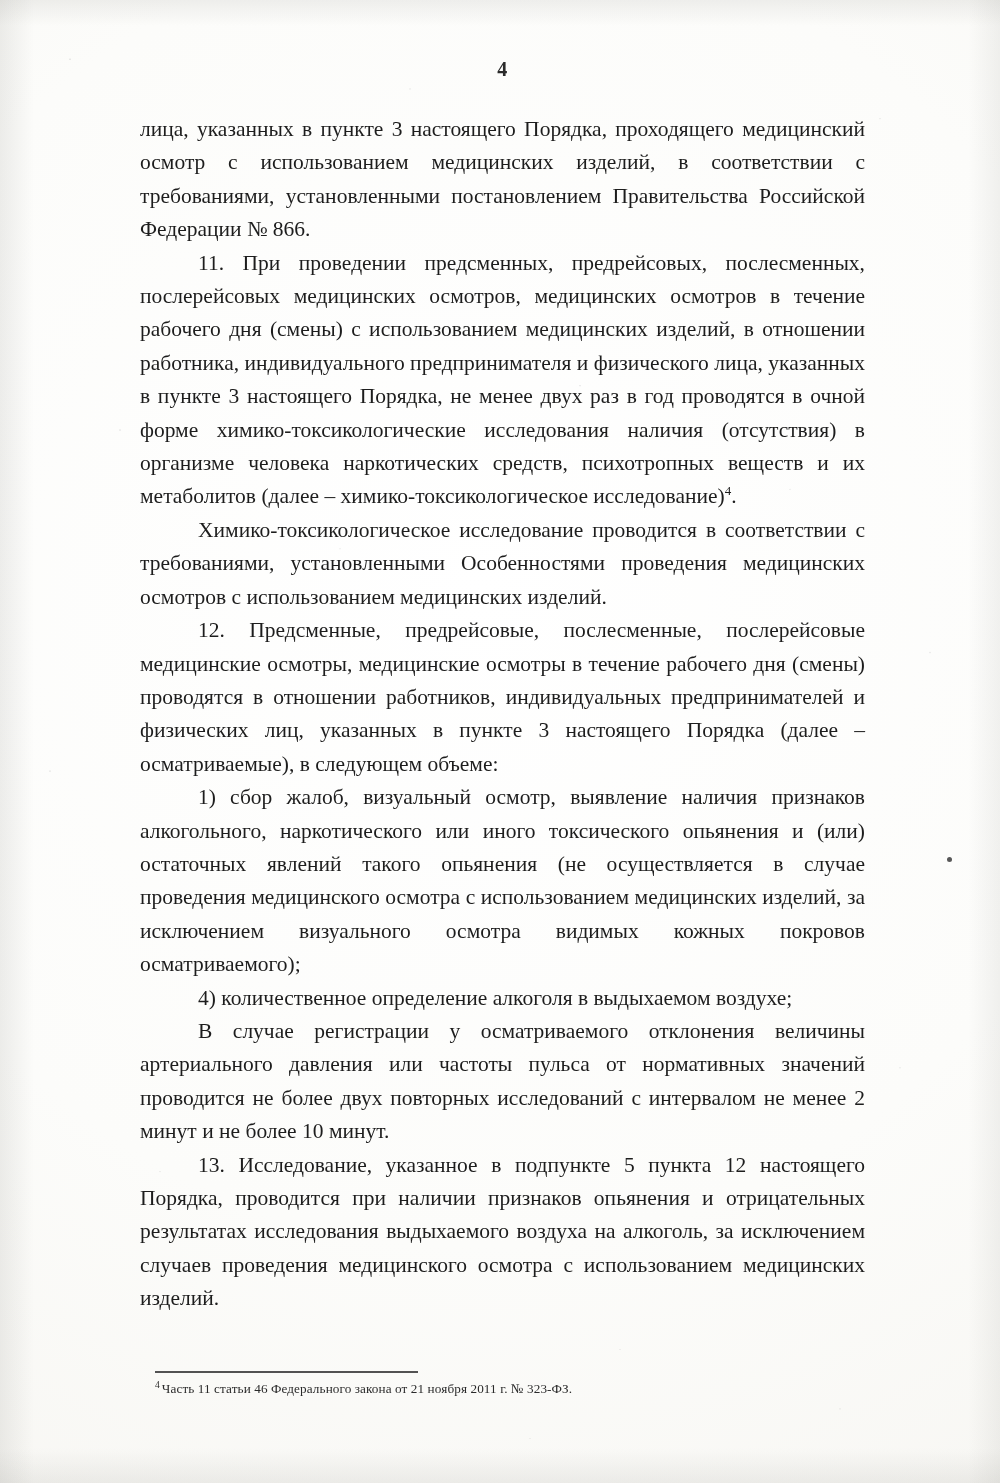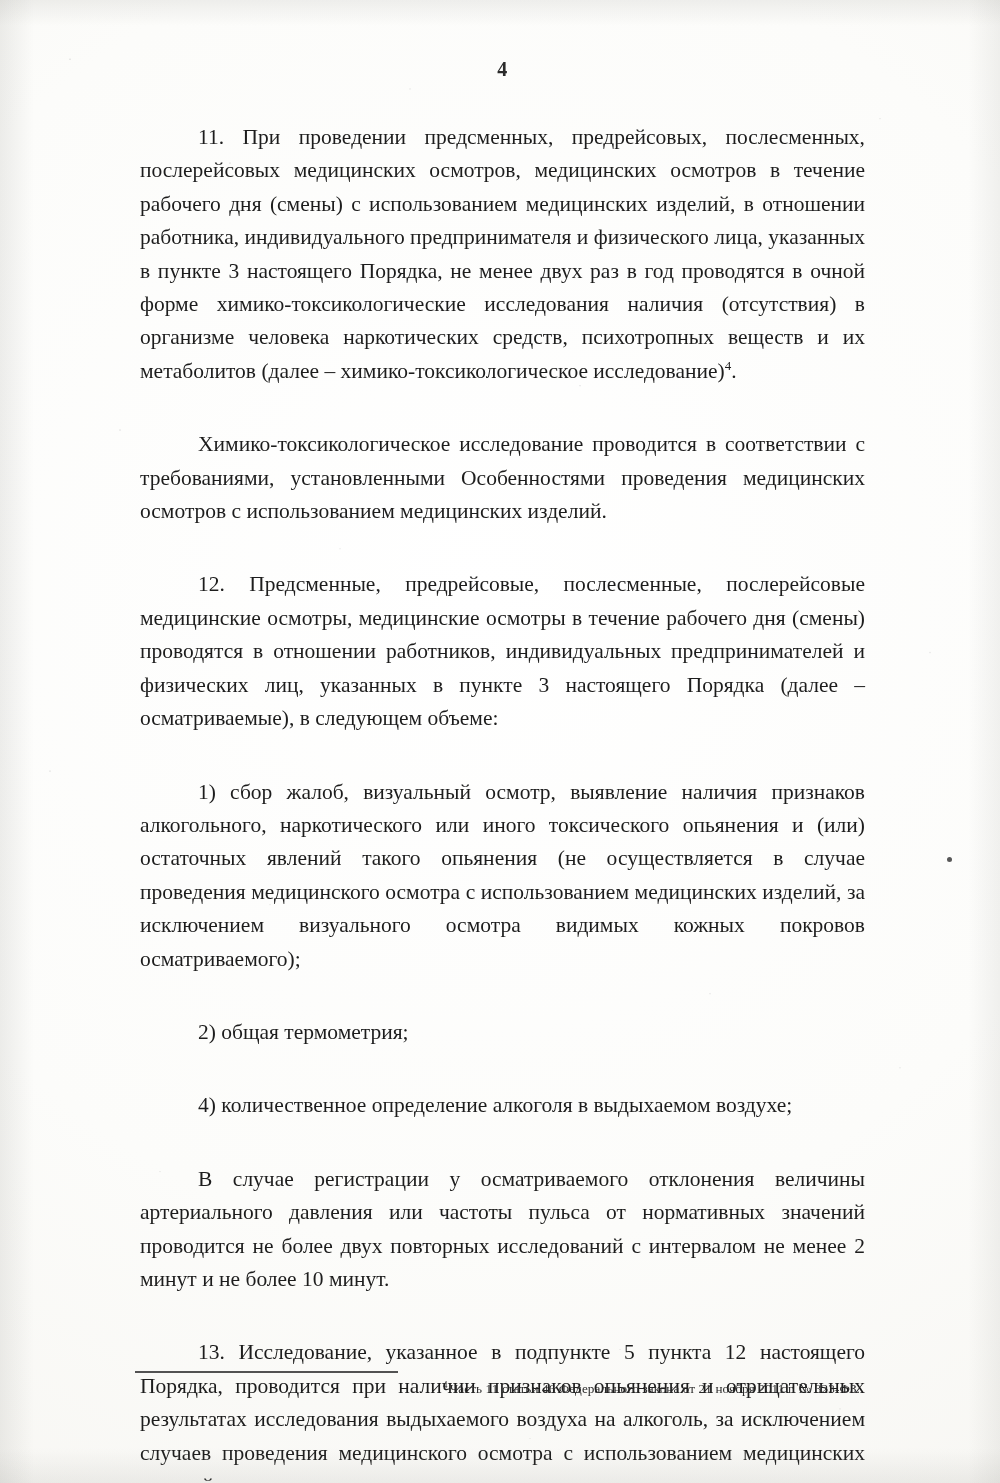--- a/index.html
+++ b/index.html
@@ -79,38 +79,36 @@
     margin: 0;
     font-size: 21.5px;
     line-height: 33.4px;
     text-align: justify;
     text-justify: inter-word;
     color: #1d1d1d;
     -webkit-font-smoothing: none;
   }
   p.para.indent {
     text-indent: 58px;
-    margin-top: 40px;
   }
   p.para.noindent {
     text-indent: 0;
   }
   .sup {
     font-size: 13px;
     vertical-align: super;
     line-height: 0;
   }
 
   
   #footnote {
     position: absolute;
-    left: 135px;
+    left: 155px;
     top: 1371px;
     width: 725px;
-    text-align: right;
   }
   #footnote .rule {
     width: 263px;
     height: 2px;
     background: #2d2d2d;
     opacity: .82;
     margin-bottom: 7px;
   }
   #footnote .fn-text {
     font-size: 13.2px;
@@ -161,30 +159,30 @@
 
 <div id="page">
   <div id="speckle"></div>
 
   <div id="content">
 
     <div class="page-number">4</div>
 
     <div class="body-block">
 
+      <p class="para noindent">лица, указанных в пункте 3 настоящего Порядка, проходящего медицинский осмотр с использованием медицинских изделий, в соответствии с требованиями, установленными постановлением Правительства Российской Федерации № 866.</p>
 
       <p class="para indent"><span>11. При проведении предсменных, предрейсовых, послесменных, послерейсовых медицинских осмотров, медицинских осмотров в течение рабочего дня (смены) с использованием медицинских изделий, в отношении работника, индивидуального предпринимателя и физического лица, указанных в пункте 3 настоящего Порядка, не менее двух раз в год проводятся в очной форме химико-токсикологические исследования наличия (отсутствия) в организме человека наркотических средств, психотропных веществ и их метаболитов (далее – химико-токсикологическое исследование)</span><span class="sup">4</span><span>.</span></p>
 
       <p class="para indent">Химико-токсикологическое исследование проводится в соответствии с требованиями, установленными Особенностями проведения медицинских осмотров с использованием медицинских изделий.</p>
 
       <p class="para indent">12. Предсменные, предрейсовые, послесменные, послерейсовые медицинские осмотры, медицинские осмотры в течение рабочего дня (смены) проводятся в отношении работников, индивидуальных предпринимателей и физических лиц, указанных в пункте 3 настоящего Порядка (далее – осматриваемые), в следующем объеме:</p>
 
       <p class="para indent">1) сбор жалоб, визуальный осмотр, выявление наличия признаков алкогольного, наркотического или иного токсического опьянения и (или) остаточных явлений такого опьянения (не осуществляется в случае проведения медицинского осмотра с использованием медицинских изделий, за исключением визуального осмотра видимых кожных покровов осматриваемого);</p>
 
-      <p class="para indent">2) общая термометрия;</p>
 
 
       <p class="para indent">4) количественное определение алкоголя в выдыхаемом воздухе;</p>
 
 
       <p class="para indent">В случае регистрации у осматриваемого отклонения величины артериального давления или частоты пульса от нормативных значений проводится не более двух повторных исследований с интервалом не менее 2 минут и не более 10 минут.</p>
 
 
       <p class="para indent">13. Исследование, указанное в подпункте 5 пункта 12 настоящего Порядка, проводится при наличии признаков опьянения и отрицательных результатах исследования выдыхаемого воздуха на алкоголь, за исключением случаев проведения медицинского осмотра с использованием медицинских изделий.</p>
 

